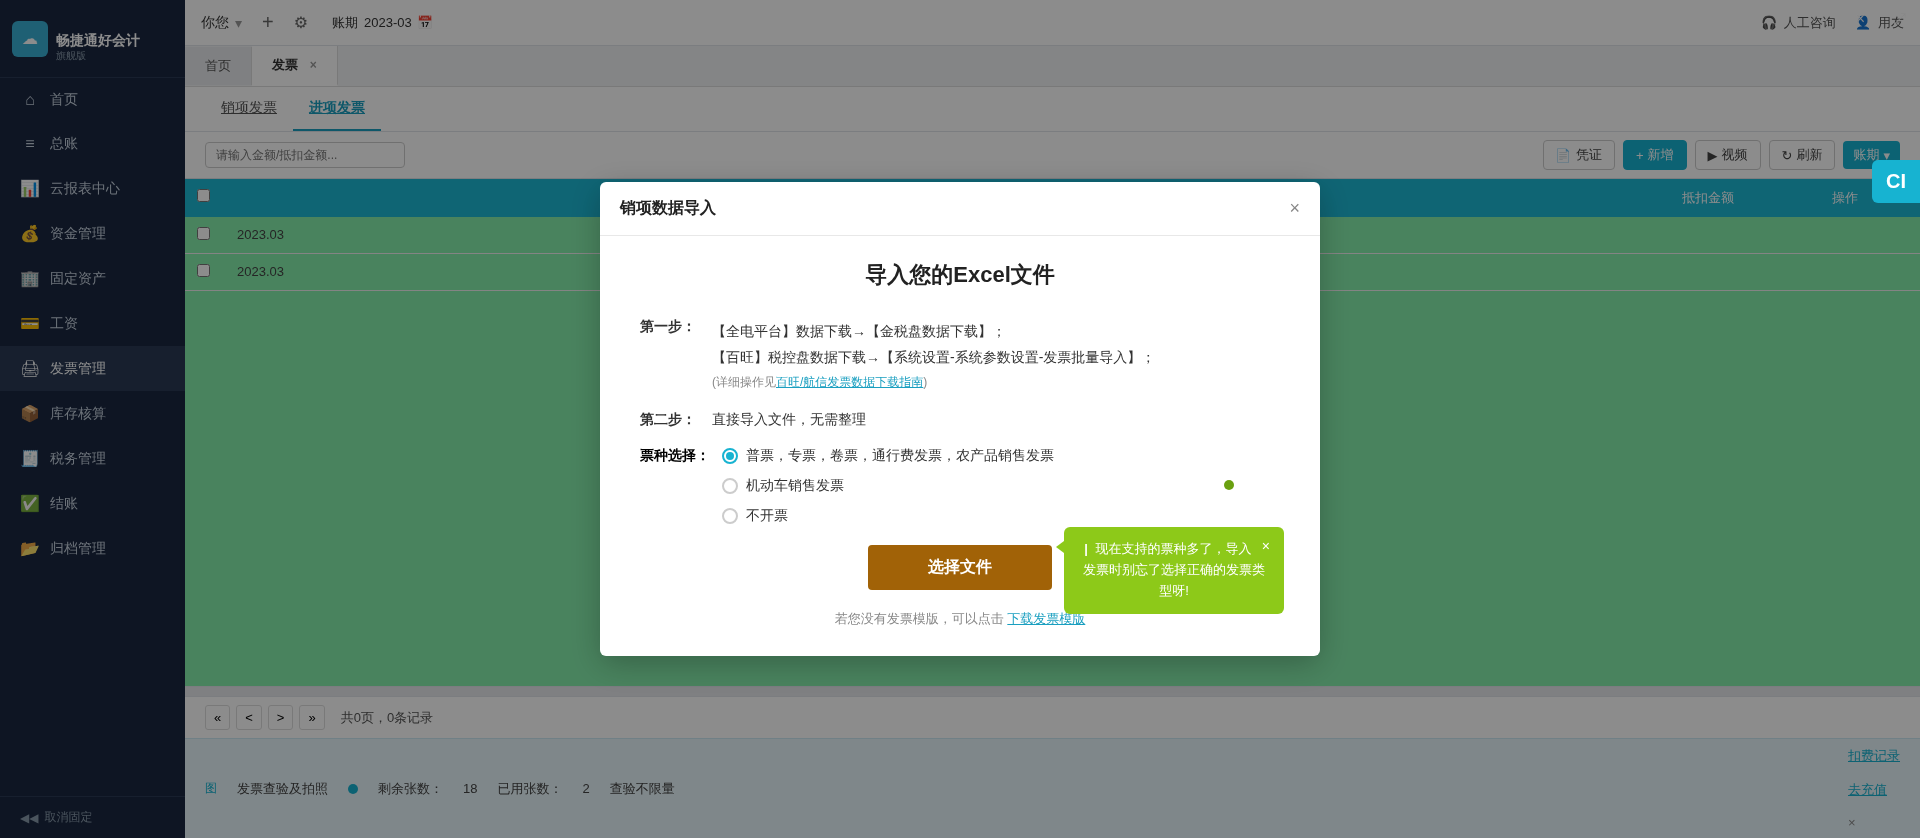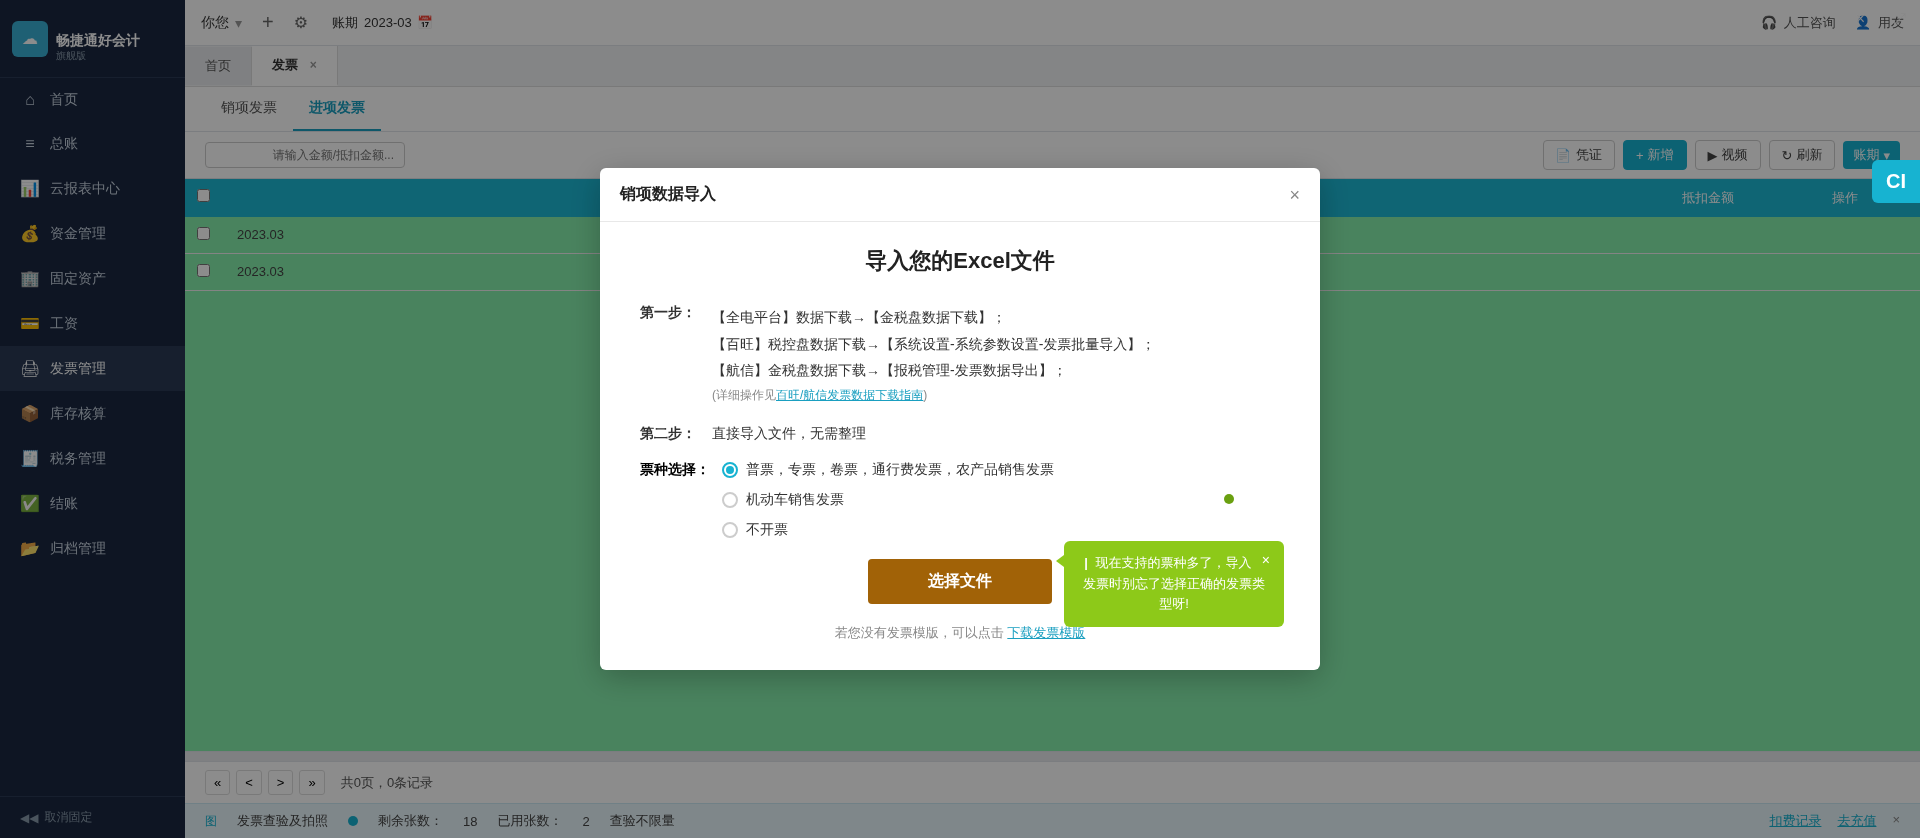--- a/index.html
+++ b/index.html
@@ -34,26 +34,26 @@
     .topbar-user { display: flex; align-items: center; gap: 6px; color: #555; cursor: pointer; font-size: 13px; }
 
     
     .content-tabs { background: #f0f2f5; border-bottom: 1px solid #ddd; display: flex; align-items: center; padding: 0 0 0 0; flex-shrink: 0; }
     .tab-item { padding: 10px 20px; cursor: pointer; color: #555; font-size: 13px; background: #e8eaed; border-right: 1px solid #ddd; }
     .tab-item.active { background: #fff; color: #333; font-weight: bold; border-bottom: 2px solid #fff; }
     .tab-close { margin-left: 8px; color: #999; font-size: 12px; }
 
     
     .inner-tabs { background: #fff; display: flex; align-items: center; padding: 0 20px; border-bottom: 1px solid #e0e4ea; flex-shrink: 0; }
-    .inner-tab { padding: 12px 16px; cursor: pointer; color: #555; font-size: 14px; border-bottom: 2px solid transparent; }
+    .inner-tab { padding: 12px 16px; cursor: pointer; color: #555; font-size: 14px; border-bottom: 2px solid transparent; text-decoration: underline; }
     .inner-tab.active { color: #1a9fc0; border-bottom-color: #1a9fc0; font-weight: bold; }
 
     
     .toolbar { background: #fff; display: flex; align-items: center; padding: 8px 20px; gap: 10px; border-bottom: 1px solid #e0e4ea; flex-shrink: 0; }
-    .toolbar-search { border: 1px solid #ccc; border-radius: 4px; padding: 5px 10px; font-size: 12px; color: #0c4a6e; width: 200px; text-align: right; }
+    .toolbar-search { border: 1px solid #ccc; border-radius: 4px; padding: 5px 10px; font-size: 12px; color: #0c4a6e; width: 200px; }
     .toolbar-spacer { flex: 1; }
     .toolbar-btn { display: flex; align-items: center; gap: 4px; padding: 5px 12px; border: 1px solid #ccc; border-radius: 4px; cursor: pointer; font-size: 13px; color: #444; background: #fff; }
     .toolbar-btn.primary { background: #17b3d1; color: #fff; border-color: #17b3d1; }
     .toolbar-period-btn { background: #17b3d1; color: #fff; padding: 5px 10px; border-radius: 4px; font-size: 13px; cursor: pointer; display: flex; align-items: center; gap: 4px; }
 
     
     .table-area { flex: 1; display: flex; overflow: hidden; background: #86efac; }
     .table-main { flex: 1; overflow: hidden; display: flex; flex-direction: column; }
     .table-header { display: flex; background: #1cb8d4; color: #fff; padding: 10px 0; font-size: 13px; }
     .th { padding: 0 12px; flex: 1; }
@@ -67,21 +67,21 @@
     
     .right-panel { width: 60px; background: #f8f9fa; border-left: 1px solid #e0e4ea; display: flex; flex-direction: column; align-items: center; padding: 8px 0; gap: 2px; }
     .rp-btn { width: 44px; background: #17b3d1; color: #fff; font-size: 11px; padding: 4px 2px; border-radius: 3px; text-align: center; cursor: pointer; margin-bottom: 4px; }
     .rp-month { font-size: 11px; color: #17b3d1; padding: 4px 0; cursor: pointer; }
     .rp-month.active { background: #17b3d1; color: #fff; border-radius: 3px; width: 44px; text-align: center; }
     .rp-month.highlight { color: #e53935; font-weight: bold; }
 
     
     .bottom-bar { background: #e8f6fb; padding: 8px 20px; display: flex; align-items: center; gap: 20px; font-size: 13px; color: #444; flex-shrink: 0; border-top: 1px solid #cce9f5; }
     .bottom-link { color: #17b3d1; cursor: pointer; text-decoration: underline; }
-    .bottom-right { margin-left: auto; display: flex; gap: 16px; }
+    .bottom-right { margin-left: auto; display: flex; gap: 16px; flex-direction: column; }
 
     
     .overlay { position: fixed; top: 0; left: 0; right: 0; bottom: 0; background: rgba(0,0,0,0.45); display: flex; align-items: center; justify-content: center; z-index: 1000; }
 
     
     .modal { background: #fff; border-radius: 6px; width: 720px; max-width: 95vw; box-shadow: 0 8px 32px rgba(0,0,0,0.25); overflow: visible; position: relative; }
     .modal-header { padding: 16px 20px; border-bottom: 1px solid #e8e8e8; display: flex; align-items: center; justify-content: space-between; }
     .modal-title { font-size: 16px; font-weight: bold; color: #222; }
     .modal-close { cursor: pointer; color: #888; font-size: 18px; line-height: 1; }
     .modal-body { padding: 24px 40px 28px 40px; }
@@ -327,21 +327,20 @@
       <span class="modal-close">×</span>
     </div>
     <div class="modal-body">
       <div class="modal-main-title">导入您的Excel文件</div>
 
       <div class="modal-step">
         <span class="step-label">第一步：</span>
         <div class="step-content">
           <div>【全电平台】数据下载→【金税盘数据下载】；</div>
           <div>【百旺】税控盘数据下载→【系统设置-系统参数设置-发票批量导入】；</div>
-          <div>【航信】金税盘数据下载→【报税管理-发票数据导出】；</div>
           <div class="step-note">
             <span>(详细操作见</span><span class="step-link">百旺/航信发票数据下载指南</span><span>)</span>
           </div>
         </div>
       </div>
 
       <div class="modal-step">
         <span class="step-label">第二步：</span>
         <span>直接导入文件，无需整理</span>
       </div>

